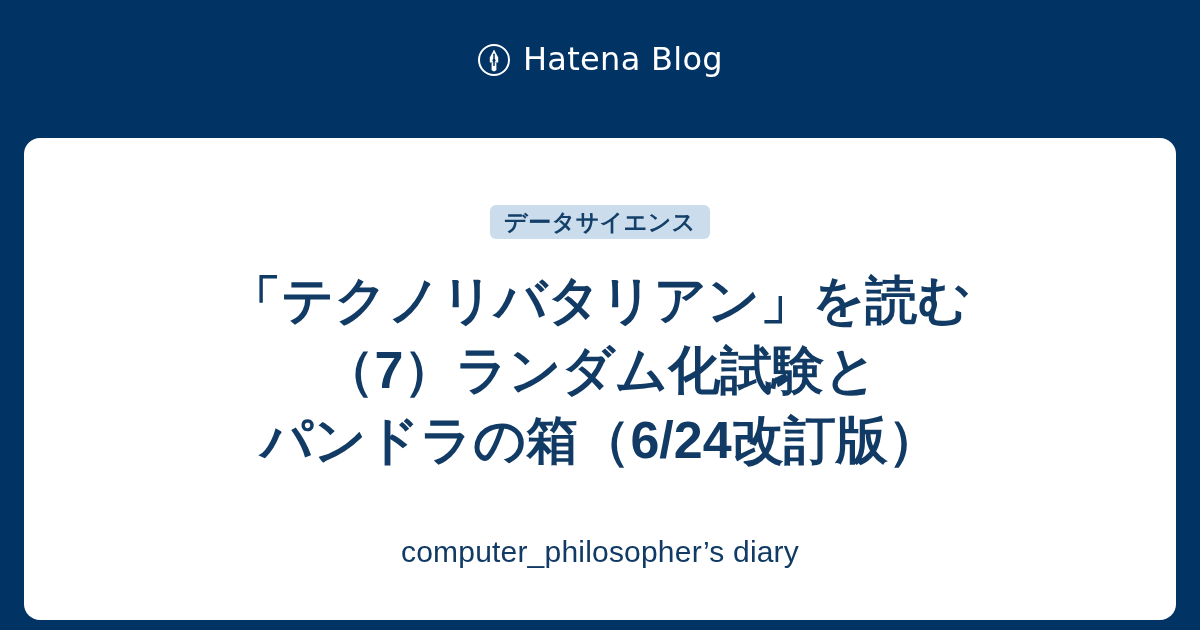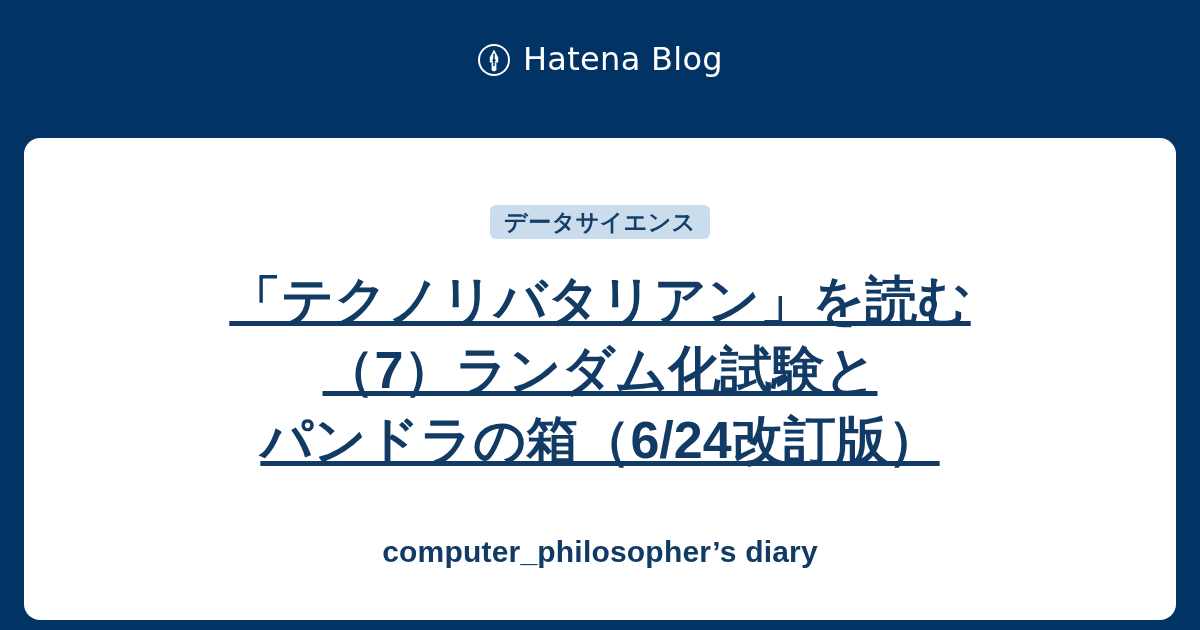--- a/index.html
+++ b/index.html
@@ -113,33 +113,32 @@
     color: #113b64;
     font-size: 52px;
     font-weight: 700;
     line-height: 70px;
     letter-spacing: 0px;
   }
 
   .entry-title .title-line {
     display: block;
     white-space: nowrap;
-    text-decoration: underline;
   }
 
   
   .blog-name {
     position: absolute;
     left: 0;
     top: 396px;
     width: 1152px;
     text-align: center;
     color: #113b64;
     font-size: 30px;
-    font-weight: 700;
+    font-weight: 400;
     line-height: 1.2;
     letter-spacing: 0.2px;
     white-space: nowrap;
   }
 </style>
 </head>
 <body>
 
 <div class="ogp-card">
 

